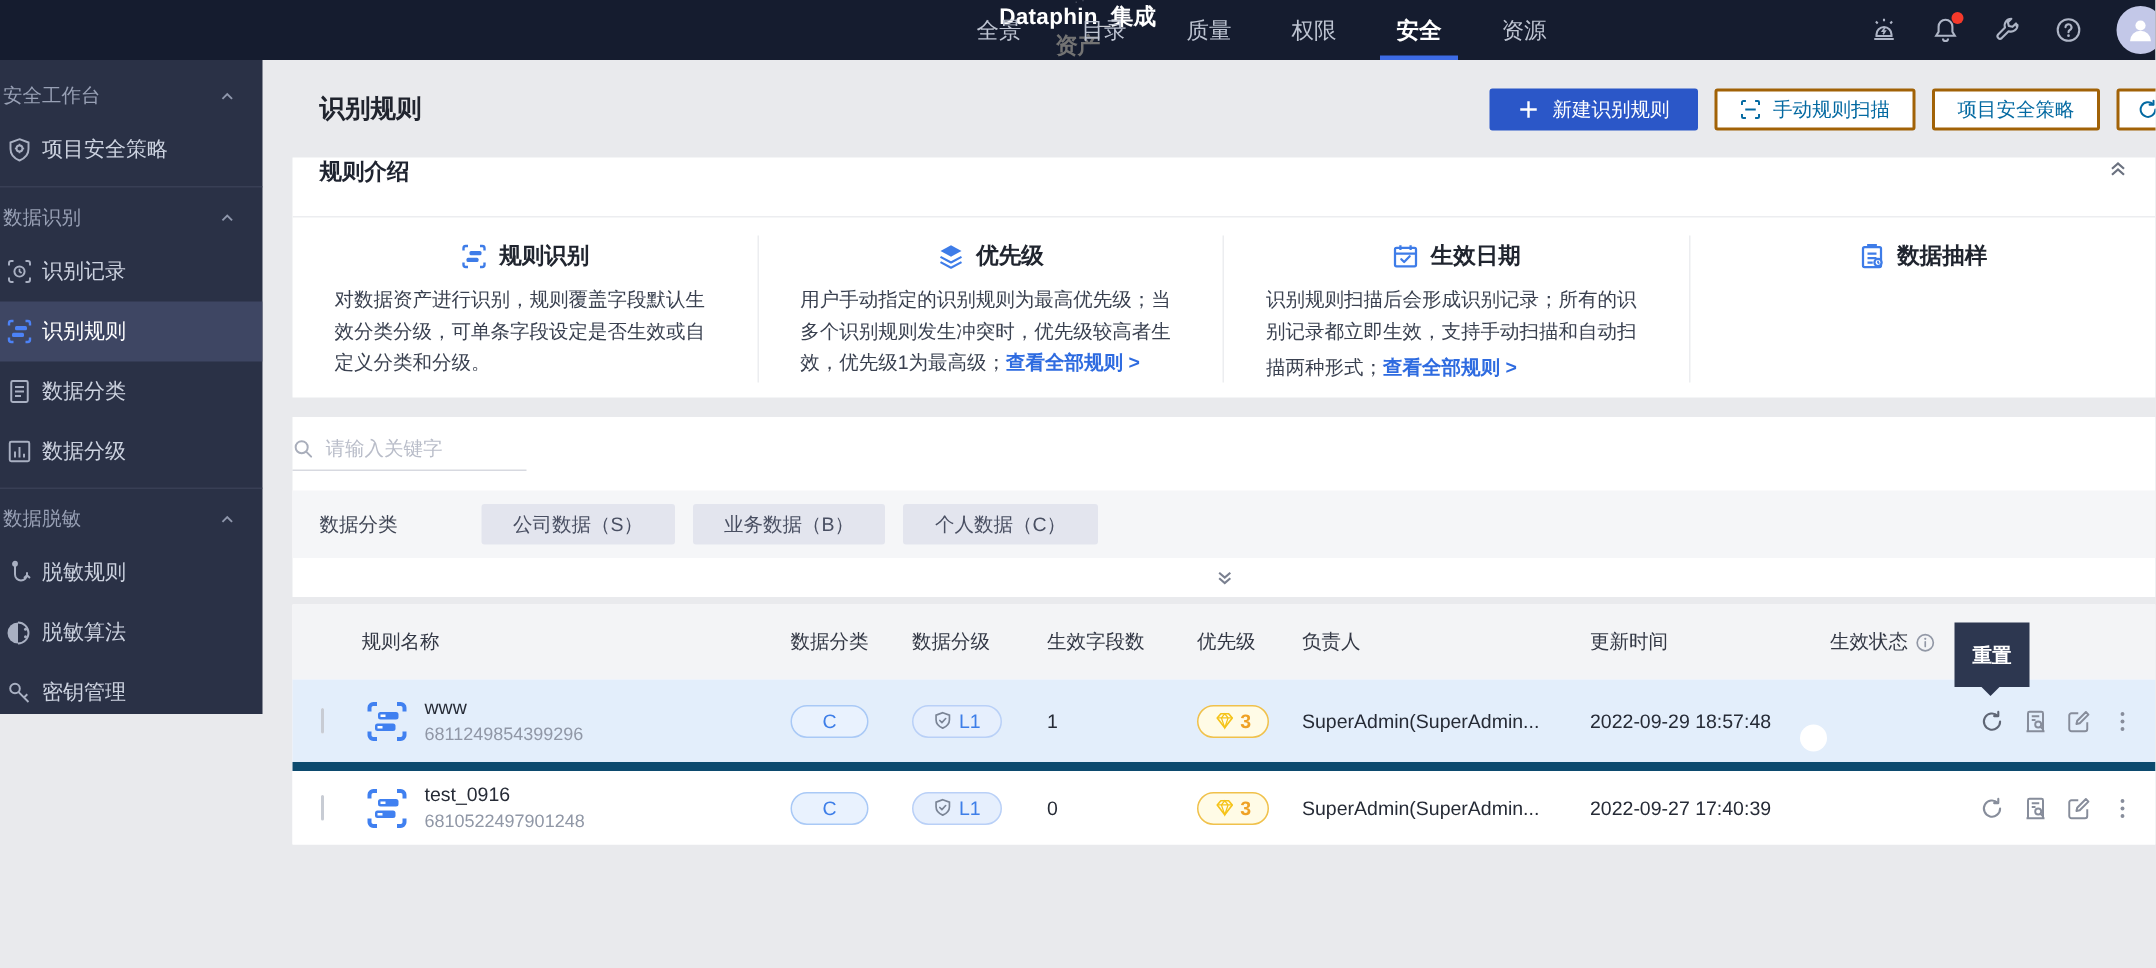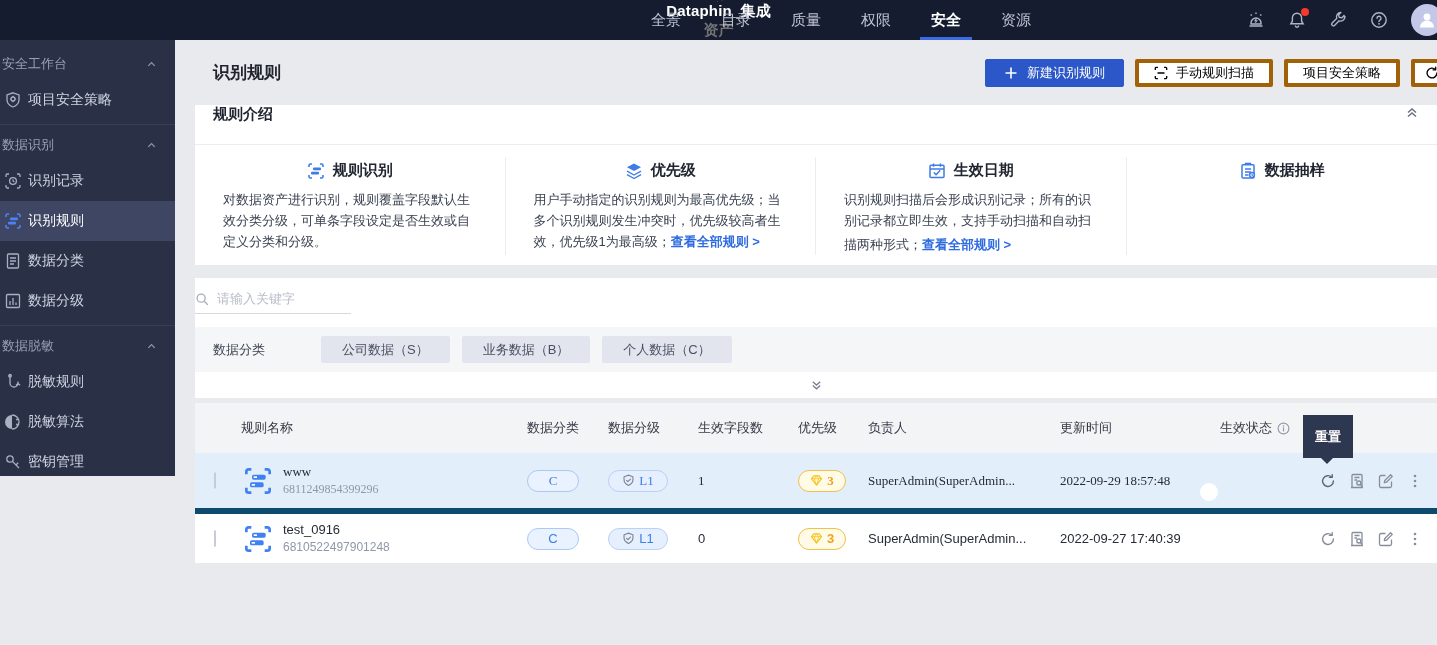--- a/index.html
+++ b/index.html
@@ -36,21 +36,21 @@
   .side-label { margin-left:6px; white-space:nowrap; }
   .side-divider { height:1px; background:#383F55; margin:4px 0; }
 
   
   .main { position:absolute; left:175px; top:40px; width:1262px; height:605px; overflow:hidden; }
   .page-header { height:65px; display:flex; align-items:center; padding-left:38px; }
   .page-title { font-size:17px; font-weight:bold; color:#20242E; }
   .header-btns { margin-left:auto; display:flex; gap:11px; align-items:center; }
   .btn { height:28px; border-radius:2px; font-size:13px; display:flex; align-items:center; cursor:pointer; white-space:nowrap; }
   .btn-primary { background:#2B57C8; color:#FFF; padding:0 18px; gap:9px; border:1px solid #2B57C8;align-items:center; }
-  .btn-outline { background:#FFF; border:4px solid #a16207; color:#000000; padding:0 15px; gap:8px;align-items:center; }
+  .btn-outline { background:#FFF; border:2px solid #a16207; color:#0369a1; padding:0 15px; gap:8px;align-items:center; }
   .btn-icon-only { width:42px; justify-content:center; padding:0; margin-right:-16px; }
   .btn svg { width:14px; height:14px; }
 
   
   .card { background:#FFF; margin-left:20px; }
   .intro-card { height:160px; overflow:hidden; }
   .intro-header { height:40px; display:flex; padding:0 18px; border-bottom:1px solid #ECEDF0; }
   .intro-title { font-size:15px; font-weight:bold; color:#1F2430; }
   .collapse-ico { margin-left:auto; width:14px; height:14px; color:#6B7280; cursor:pointer; }
   .intro-body { display:grid; grid-template-columns:1fr 1fr 1fr 1fr; padding:12px 0 14px; }
@@ -76,21 +76,21 @@
   .expand-row svg { width:13px; height:13px; color:#7A8090; cursor:pointer; }
 
   
   .table-card { margin-top:5px; position:relative; height:160px; }
   .tgrid { display:grid; grid-template-columns:44px 44px 244px 81px 90px 100px 70px 192px 160px 100px 1fr; align-items:center; }
   .thead { height:50px; background:#F3F4F6; font-size:13px; color:#333845; }
   .th-name { grid-column:1 / span 3; padding-left:46px; }
   .th-status { display:flex; align-items:center; gap:5px; }
   .th-status svg { width:13px; height:13px; color:#9298A6; cursor:pointer; }
   .trow { height:55px; font-size:13px; color:#262B36; background:#FFF; }
-  .trow.hl { background:#E3EEFB;font-family:Liberation Serif, serif; }
+  .trow.hl { background:#E3EEFB; }
   .trow + .trow { border-top:6px solid #0c4a6e; }
   .cb-cell { padding-left:19px; }
   .checkbox { width:16px; height:16px; border:1px solid #C8CCD4; border-radius:2px; background:#FFF; cursor:pointer; }
   .rule-ico-cell { padding-left:4px; }
   .rule-ico-cell svg { width:30px; height:30px; color:#4080F0; }
   .name-cell .nm { font-size:13px; color:#262B36; line-height:18px; }
   .name-cell .id { font-size:12px; color:#9097A6; line-height:17px; }
   .pill { display:inline-flex; align-items:center; justify-content:center; height:22px; border-radius:11px; font-size:13px; gap:4px; }
   .pill-c { width:52px; background:#E9F2FE; border:1px solid #A9C9F6; color:#3D7EE8; }
   .pill-l1 { width:60px; background:#E6EFFD; border:1px solid #B9D0F7; color:#3D7EE8; }

